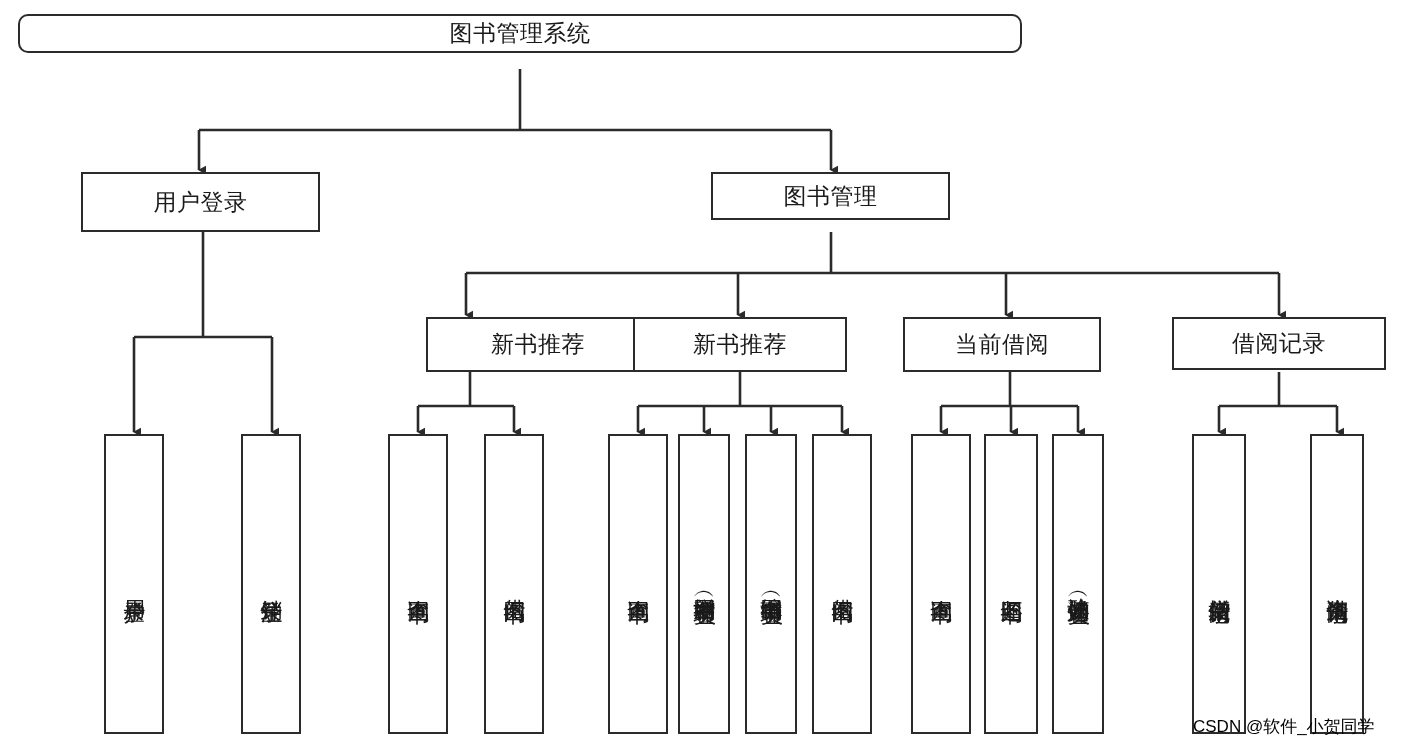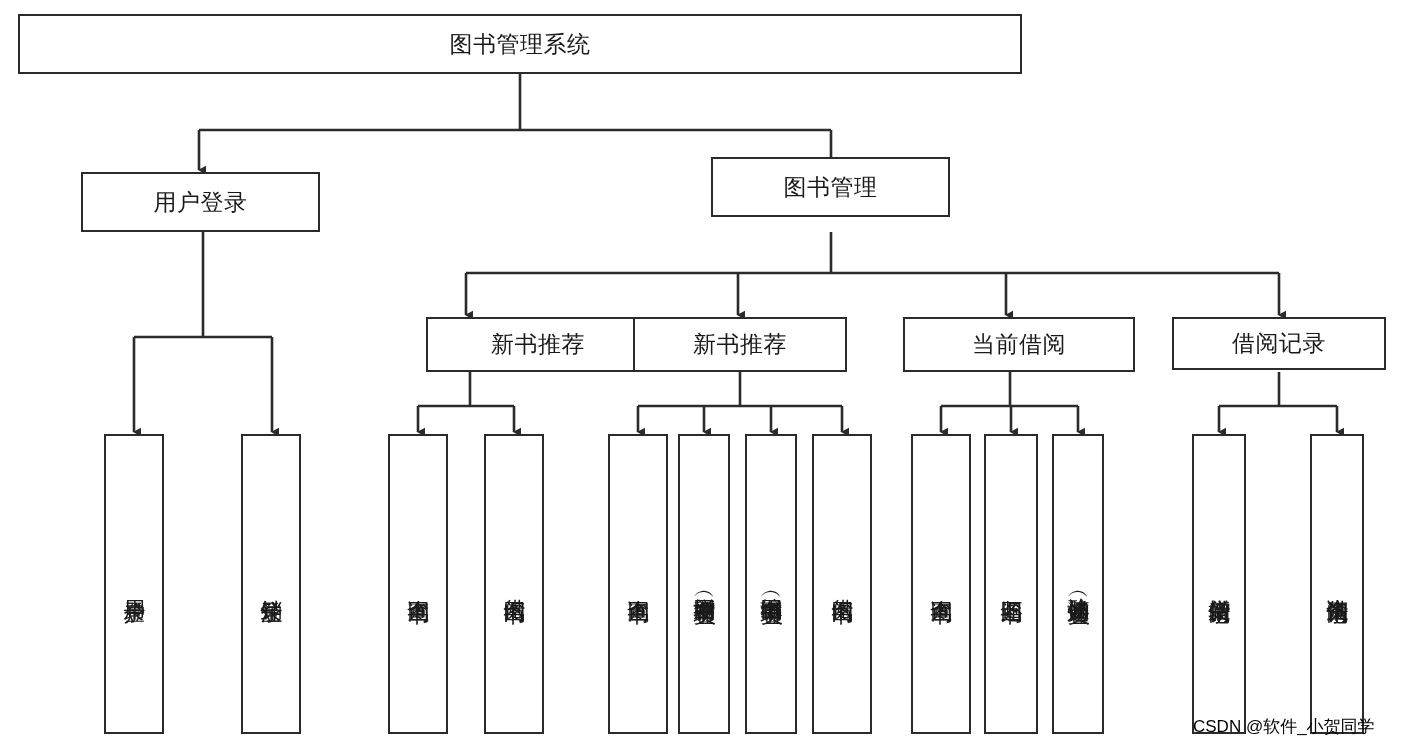--- a/index.html
+++ b/index.html
@@ -111,36 +111,36 @@
         <line x1="1011" y1="406" x2="1011" y2="432" marker-end="url(#arrow)"></line>
         <line x1="1078" y1="406" x2="1078" y2="432" marker-end="url(#arrow)"></line>
         <line x1="1279" y1="372" x2="1279" y2="406"></line>
         <line x1="1219" y1="406" x2="1337" y2="406"></line>
         <line x1="1219" y1="406" x2="1219" y2="432" marker-end="url(#arrow)"></line>
         <line x1="1337" y1="406" x2="1337" y2="432" marker-end="url(#arrow)"></line>
       </g>
   </svg>
 
   <div id="nodes-layer">
-      <div class="node root horiz" style="left: 18px; top: 14px; width: 1004px; height: 60px; border-color: rgb(43, 43, 43);">
+      <div class="node root horiz" style="left: 18px; top: 14px; width: 1004px; height: 39px; border-color: rgb(43, 43, 43); border-radius: 10px;">
         <span class="node-label" style="color: rgb(26, 26, 26);">图书管理系统</span>
       </div>
       <div class="node level2 horiz" style="left: 81px; top: 172px; width: 239px; height: 60px; border-color: rgb(43, 43, 43);">
         <span class="node-label" style="color: rgb(26, 26, 26);">用户登录</span>
       </div>
-      <div class="node level2 horiz" style="left: 711px; top: 157px; width: 239px; height: 60px; border-color: rgb(43, 43, 43);">
+      <div class="node level2 horiz" style="left: 711px; top: 172px; width: 239px; height: 48px; border-color: rgb(43, 43, 43);">
         <span class="node-label" style="color: rgb(26, 26, 26);">图书管理</span>
       </div>
       <div class="node level3 horiz" style="left: 383px; top: 317px; width: 224px; height: 55px; border-color: rgb(43, 43, 43); margin-left: 43px;">
         <span class="node-label" style="color: rgb(26, 26, 26);">新书推荐</span>
       </div>
       <div class="node level3 horiz" style="left: 633px; top: 317px; width: 214px; height: 55px; border-color: rgb(43, 43, 43);">
         <span class="node-label" style="color: rgb(26, 26, 26);">新书推荐</span>
       </div>
-      <div class="node level3 horiz" style="left: 903px; top: 317px; width: 232px; height: 55px; border-color: rgb(43, 43, 43);">
+      <div class="node level3 horiz" style="left: 903px; top: 317px; width: 198px; height: 55px; border-color: rgb(43, 43, 43);">
         <span class="node-label" style="color: rgb(26, 26, 26);">当前借阅</span>
       </div>
       <div class="node level3 horiz" style="left: 1172px; top: 317px; width: 214px; height: 53px; border-color: rgb(43, 43, 43);">
         <span class="node-label" style="color: rgb(26, 26, 26);">借阅记录</span>
       </div>
       <div class="node leaf vert" style="left: 104px; top: 434px; width: 60px; height: 300px; border-color: rgb(43, 43, 43);">
         <span class="node-label" style="color: rgb(26, 26, 26);">用户登录</span>
       </div>
       <div class="node leaf vert" style="left: 241px; top: 434px; width: 60px; height: 300px; border-color: rgb(43, 43, 43);">
         <span class="node-label" style="color: rgb(26, 26, 26);">注销登录</span>

